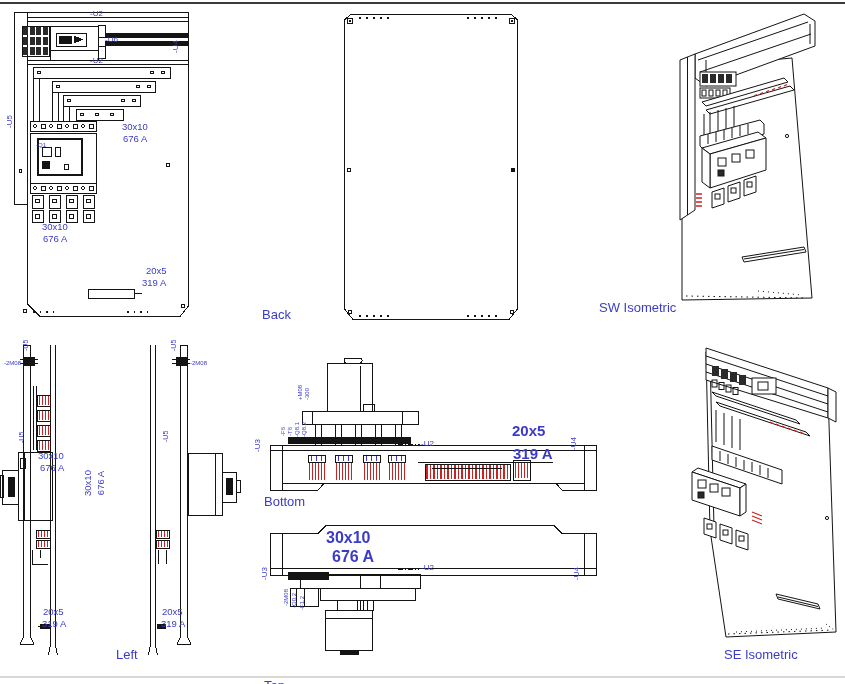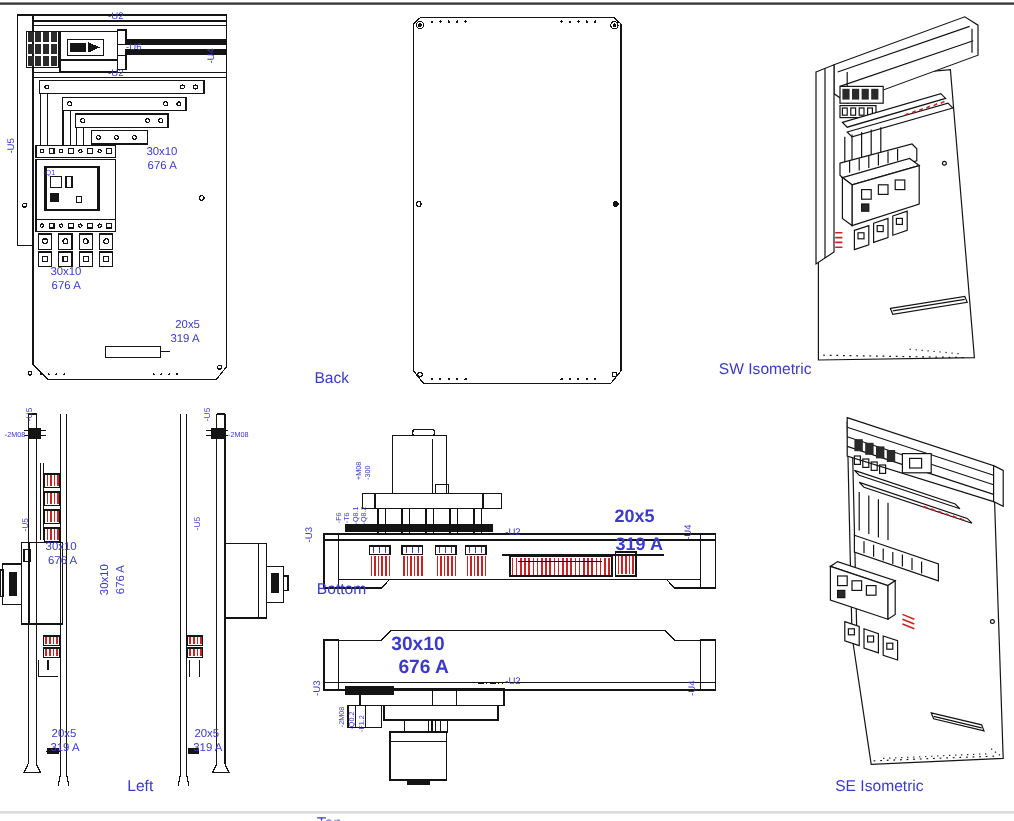--- a/index.html
+++ b/index.html
@@ -445,17 +445,17 @@
         <path d="M138 255 L178 264.5"></path>
         <circle cx="187" cy="176" r="1.6"></circle>
         <path d="M96 290 L186 286" stroke-dasharray="1 4"></path>
         <path d="M186 282 L194 288" stroke-dasharray="1 3"></path>
       </g>
     </svg>
   </div>
 
   <span class="caption" style="left:262px;top:307px">Back</span>
   <span class="caption" style="left:599px;top:300px">SW Isometric</span>
-  <span class="caption" style="left:106px;top:647px">Left</span>
-  <span class="caption" style="left:264px;top:483px">Bottom</span>
+  <span class="caption" style="left:116px;top:647px">Left</span>
+  <span class="caption" style="left:264px;top:494px">Bottom</span>
   <span class="caption" style="left:264px;top:678px">Top</span>
-  <span class="caption" style="left:696px;top:647px">SE Isometric</span>
+  <span class="caption" style="left:724px;top:647px">SE Isometric</span>
 </div>
 
 </body></html>

